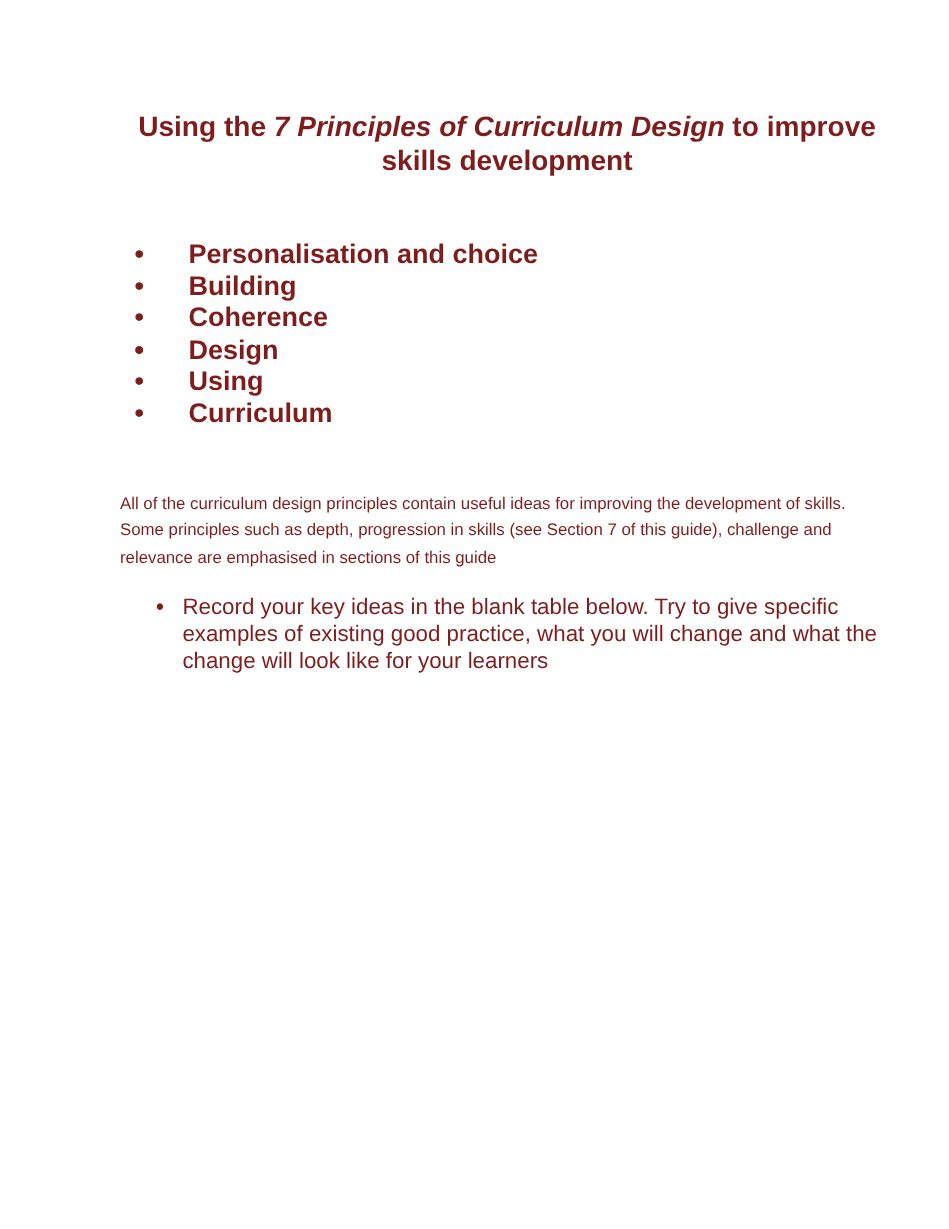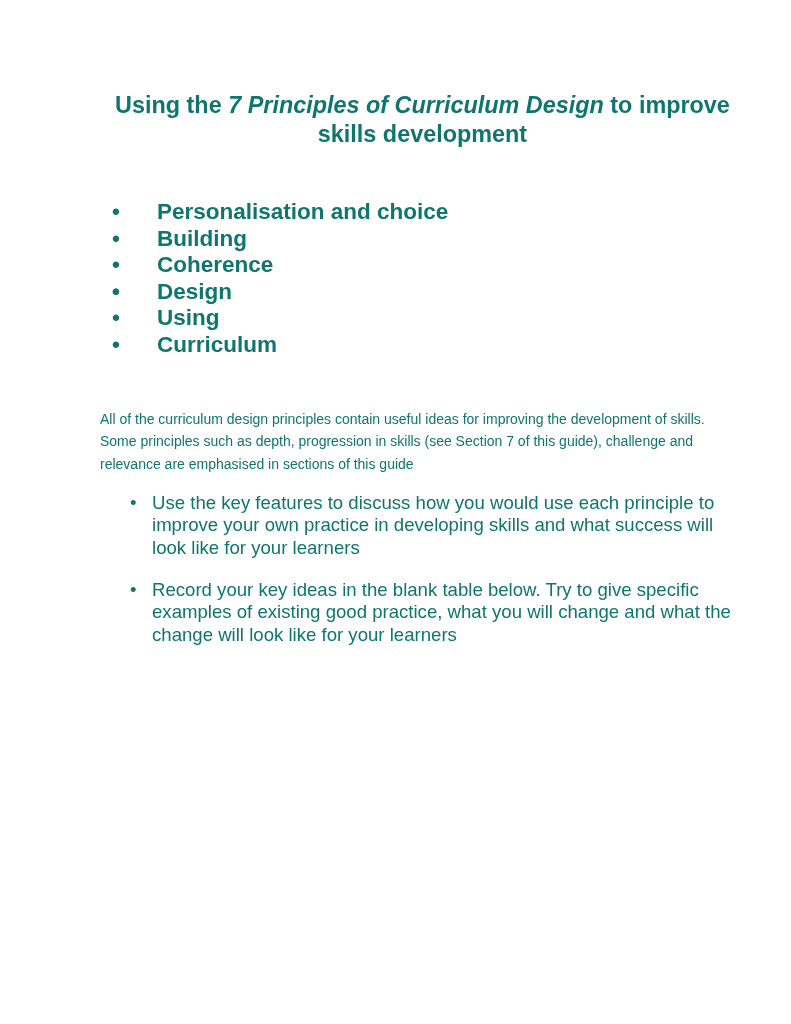--- a/index.html
+++ b/index.html
@@ -1,21 +1,21 @@
 <!DOCTYPE html>
 <html><head>
 <meta charset="utf-8">
 <style>
   html, body { margin: 0; padding: 0; background: #ffffff; }
   .page {
     position: relative;
     width: 791px;
     height: 1024px;
     background: #ffffff;
-    color: #0f766e;
+    color: #7f1d1d;
     font-family: "Liberation Sans", sans-serif;
     overflow: hidden;
   }
   .content {
     position: absolute;
     left: 100px;
     top: 0;
     width: 645px;
   }
   .title {
@@ -84,18 +84,18 @@
       <li><span class="dot">•</span></li>
       <li><span class="dot">•</span><span>Design</span></li>
       <li><span class="dot">•</span><span>Using</span></li>
       <li><span class="dot">•</span><span>Curriculum</span></li>
     </ul>
 
     <p class="body-par intro-par">All of the curriculum design principles contain useful ideas for improving the development of skills. Some principles such as depth, progression in skills (see Section 7 of this guide), challenge and relevance are emphasised in sections of this guide</p>
 
 
     <ul class="instructions">
-      <li><span class="dot">•</span><span>Use the key features to discuss how you would use each principle to improve your own practice in developing skills and what success will look like for your learners</span></li>
+      <li><span class="dot">•</span></li>
       <li><span class="dot">•</span><span>Record your key ideas in the blank table below. Try to give specific examples of existing good practice, what you will change and what the change will look like for your learners</span></li>
     </ul>
 
   </div>
 </div>
 
 </body></html>

